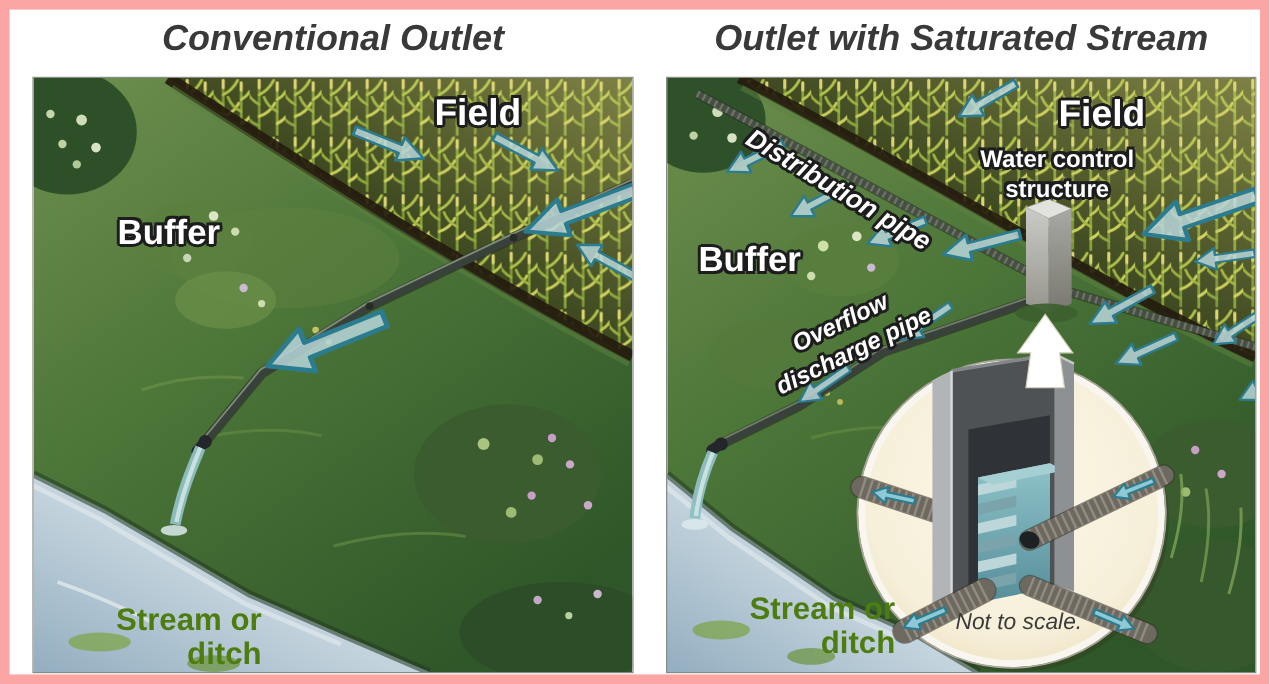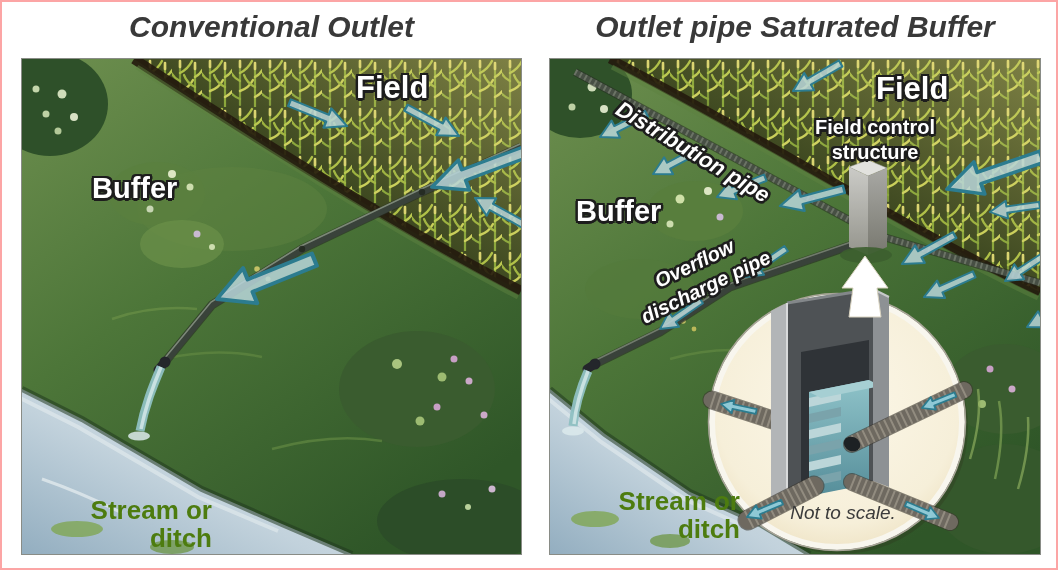--- a/index.html
+++ b/index.html
@@ -1,16 +1,16 @@
 <!DOCTYPE html>
 <html><head>
 <meta charset="utf-8">
 <style>
   html,body{margin:0;padding:0;background:#ffffff;}
-  .stage{position:relative;width:1058px;height:570px;background:#ffffff;border:2px solid #fca5a5;box-sizing:border-box;overflow:hidden;font-family:"Liberation Sans","DejaVu Sans",sans-serif;}
+  .stage{position:relative;width:1058px;height:570px;background:#ffffff;border:8px solid #fca5a5;box-sizing:border-box;overflow:hidden;font-family:"Liberation Sans","DejaVu Sans",sans-serif;}
   .panel-title{position:absolute;top:8px;height:40px;text-align:center;font-size:30px;font-weight:bold;font-style:italic;color:#393939;letter-spacing:0px;}
   .panel-title.left{left:20px;width:499px;}
   .panel-title.right{left:548px;width:490px;}
   .panel{position:absolute;top:57px;height:495px;overflow:hidden;outline:1px solid rgba(40,45,35,.55);text-decoration:underline;}
   .panel.left{left:20px;width:499px;}
   .panel.right{left:548px;width:490px;}
   .panel svg{position:absolute;left:0;top:0;}
   .lbl{position:absolute;line-height:1.05;white-space:nowrap;}
   .lbl-light{color:#ffffff;font-weight:bold;
     text-shadow:-2px -2px 0 #1d1d1d,2px -2px 0 #1d1d1d,-2px 2px 0 #1d1d1d,2px 2px 0 #1d1d1d,
@@ -23,21 +23,21 @@
   .lbl-dist{font-size:22px;font-style:italic;transform:rotate(31deg);transform-origin:0 0;}
   .lbl-ovf{font-size:20px;font-style:italic;text-align:center;line-height:1.3;white-space:normal;transform:rotate(-26deg);}
   .lbl-nts{font-size:19px;font-style:italic;color:#3b3b3b;text-align:center;font-weight:normal;}
 </style>
 </head>
 <body>
 
 <div class="stage">
 
   <div class="panel-title left">Conventional Outlet</div>
-  <div class="panel-title right">Outlet pipe Saturated Buffer</div>
+  <div class="panel-title right">Outlet with Saturated Stream</div>
 
   <div class="panel left">
     <svg width="499" height="495" viewBox="0 0 499 495">
       <defs>
         <linearGradient id="bufL" x1="0" y1="0" x2="0.7" y2="1">
           <stop offset="0" stop-color="#6e8f4f"></stop>
             <stop offset="0.45" stop-color="#4d7639"></stop>
             <stop offset="1" stop-color="#2f5628"></stop>
         </linearGradient>
         <linearGradient id="strL" x1="1" y1="0" x2="0" y2="1">
@@ -354,21 +354,21 @@
           <use href="#arrR" xlink:href="#arrR" transform="translate(389 459) rotate(-157) scale(0.36 0.34) translate(0 -20)"></use>
         </g>
       </g>
 
       <path d="M315,197 L292,229 L303,229 L299,258 L331,258 L327,229 L338,229 Z" fill="#ffffff" stroke="#d8d2bf" stroke-width="1"></path>
     </svg>
 
     <div class="lbl lbl-light lbl-field" style="left:326px;top:14px;">Field</div>
     <div class="lbl lbl-light lbl-dist" style="left:74px;top:38px;">Distribution pipe</div>
     <div class="lbl lbl-light lbl-wcs" style="left:230px;top:56px;width:190px;">
-      <span>Field control</span><br>
+      <span>Water control</span><br>
       <span>structure</span>
     </div>
     <div class="lbl lbl-light lbl-buffer" style="left:26px;top:137px;">Buffer</div>
     <div class="lbl lbl-light lbl-ovf" style="left:70px;top:190px;width:160px;">
       <span>Overflow</span><br>
       <span>discharge pipe</span>
     </div>
     <div class="lbl lbl-dark lbl-stream" style="left:45px;top:428px;width:145px;">
       <span>Stream or</span><br>
       <span>ditch</span>

